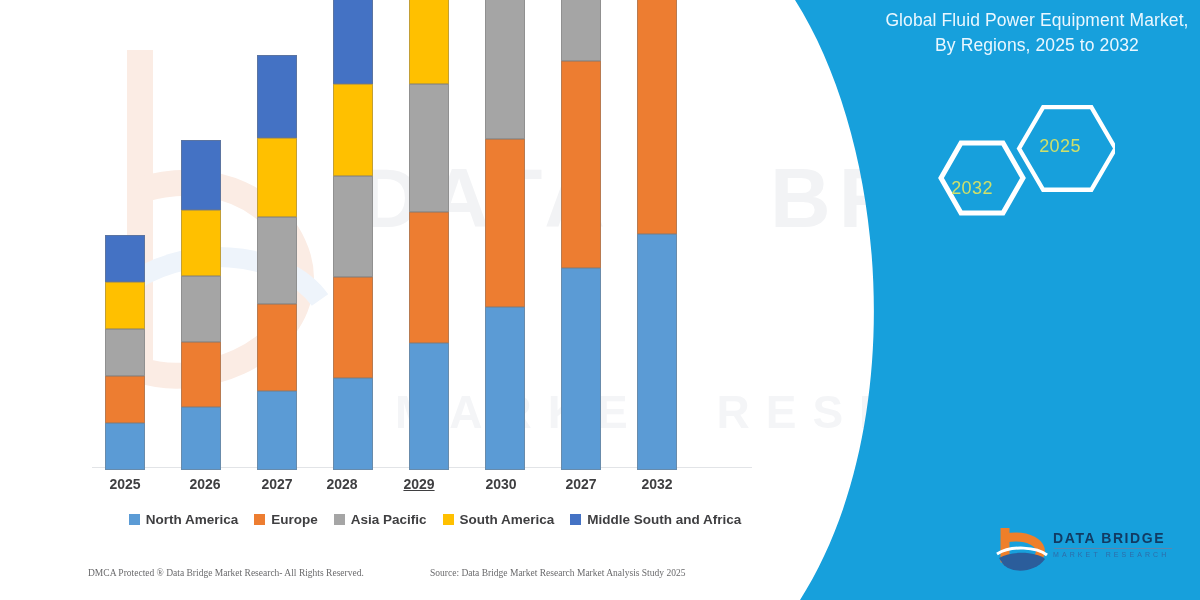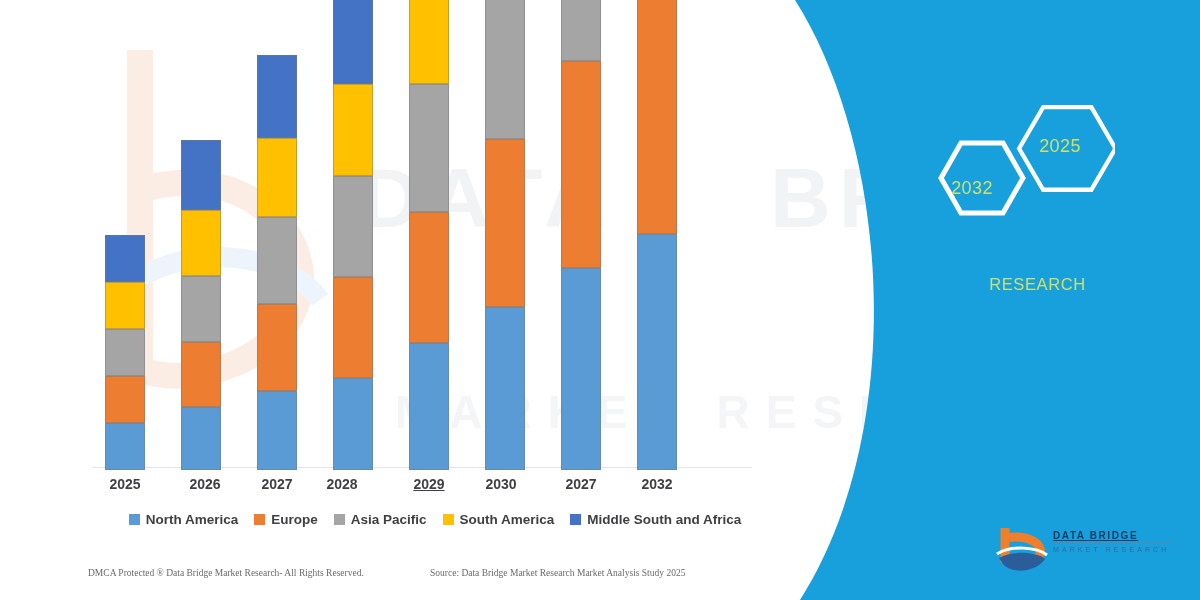--- a/index.html
+++ b/index.html
@@ -31,21 +31,21 @@
     text-align:center;
   }
   .brand-mid{
     position:absolute;top:272px;left:885px;width:305px;text-align:center;
     color:#cfe06a;font-size:16.5px;line-height:1.5;letter-spacing:.6px;z-index:4;
   }
 
   
   .logo-box{position:absolute;left:995px;top:528px;width:190px;height:50px;z-index:5;}
   .logo-txt{position:absolute;left:58px;top:2px;}
-  .logo-main{font-size:10px;color:#123b63;letter-spacing:1.6px;font-weight:bold;text-decoration:underline;}
+  .logo-main{font-size:14px;color:#123b63;letter-spacing:1.6px;font-weight:bold;}
   .logo-rule{width:118px;height:1px;background:#5b86ae;margin:2px 0 2px 1px;}
   .logo-sub{font-size:7px;color:#2f6ca8;letter-spacing:3.1px;}
 
   
   .main-title{
     position:absolute;top:22px;left:70px;width:720px;text-align:center;
     color:#24405e;font-size:20.5px;line-height:1.52;z-index:3;
   }
 
   
@@ -89,32 +89,32 @@
     <path d="M30 10 L30 330" stroke="#fbece4" stroke-width="26" fill="none"></path>
     <path d="M30 150 C 130 120, 200 190, 190 250 C 180 315, 90 350, 30 330" stroke="#fbece4" stroke-width="26" fill="none"></path>
     <path d="M12 250 C 70 200, 175 210, 210 260" stroke="#eef4fb" stroke-width="20" fill="none"></path>
   </svg>
   <div class="wm wm-data">DATA</div>
   <div class="wm wm-bridge">BRIDGE</div>
   <div class="wm wm-mr">MARKET RESEARCH</div>
 
   <div class="right-panel"></div>
 
+  <div class="panel-title">Global Fluid Power Equipment Market, By Regions, 2025 to 2032</div>
 
   <div class="hex-wrap">
     <svg width="190" height="125" viewBox="0 0 190 125">
       <polygon points="95,62 123,14 179,14 207,62 179,110 123,110" transform="translate(-22,-10) scale(0.86) translate(40,6)" fill="none" stroke="#ffffff" stroke-width="5"></polygon>
       <polygon points="20,90 40,55 82,55 102,90 82,125 40,125" transform="translate(-4,-12)" fill="none" stroke="#ffffff" stroke-width="5"></polygon>
     </svg>
     <div class="hexnum" style="left:104px;top:36px;width:62px;">2025</div>
     <div class="hexnum" style="left:16px;top:78px;width:62px;">2032</div>
   </div>
 
   <div class="brand-mid">
-    <div>RESEARCH</div>
   </div>
 
   <div class="logo-box">
     <svg width="54" height="48" viewBox="0 0 54 48">
       <path d="M10 3 L10 30" stroke="#ef7f2a" stroke-width="9" fill="none" stroke-linecap="square"></path>
       <path d="M10 10 C 34 6, 48 16, 45 26 C 42 36, 24 40, 10 32" stroke="#ef7f2a" stroke-width="9" fill="none"></path>
       <path d="M4 30 C 18 22, 42 24, 50 31 C 40 45, 16 46, 8 36 Z" fill="#2b5d9b"></path>
       <path d="M2 26 C 16 17, 42 19, 52 27" stroke="#ffffff" stroke-width="3" fill="none"></path>
     </svg>
     <div class="logo-txt">
@@ -175,21 +175,21 @@
         <div class="bar-col" style="left: 542px; width: 40px;">
           <div class="seg" style="height: 239.36px; background: rgb(237, 125, 49);"></div>
           <div class="seg" style="height: 235.62px; background: rgb(91, 155, 213);"></div>
         </div>
       </div>
     <div id="xlabels">
         <div class="xlabel" style="left: 90px;">2025</div>
         <div class="xlabel" style="left: 170px;">2026</div>
         <div class="xlabel" style="left: 242px;">2027</div>
         <div class="xlabel" style="left: 307px;">2028</div>
-        <div class="xlabel" style="left: 394px; text-decoration: underline;">2029</div>
+        <div class="xlabel" style="left: 384px; text-decoration: underline;">2029</div>
         <div class="xlabel" style="left: 466px;">2030</div>
         <div class="xlabel" style="left: 546px;">2027</div>
         <div class="xlabel" style="left: 622px;">2032</div>
       </div>
   </div>
 
   <div class="legend" id="legend">
       <div class="lg-item">
         <span class="lg-swatch" style="background: rgb(91, 155, 213);"></span>
         <span class="lg-label">North America</span>

